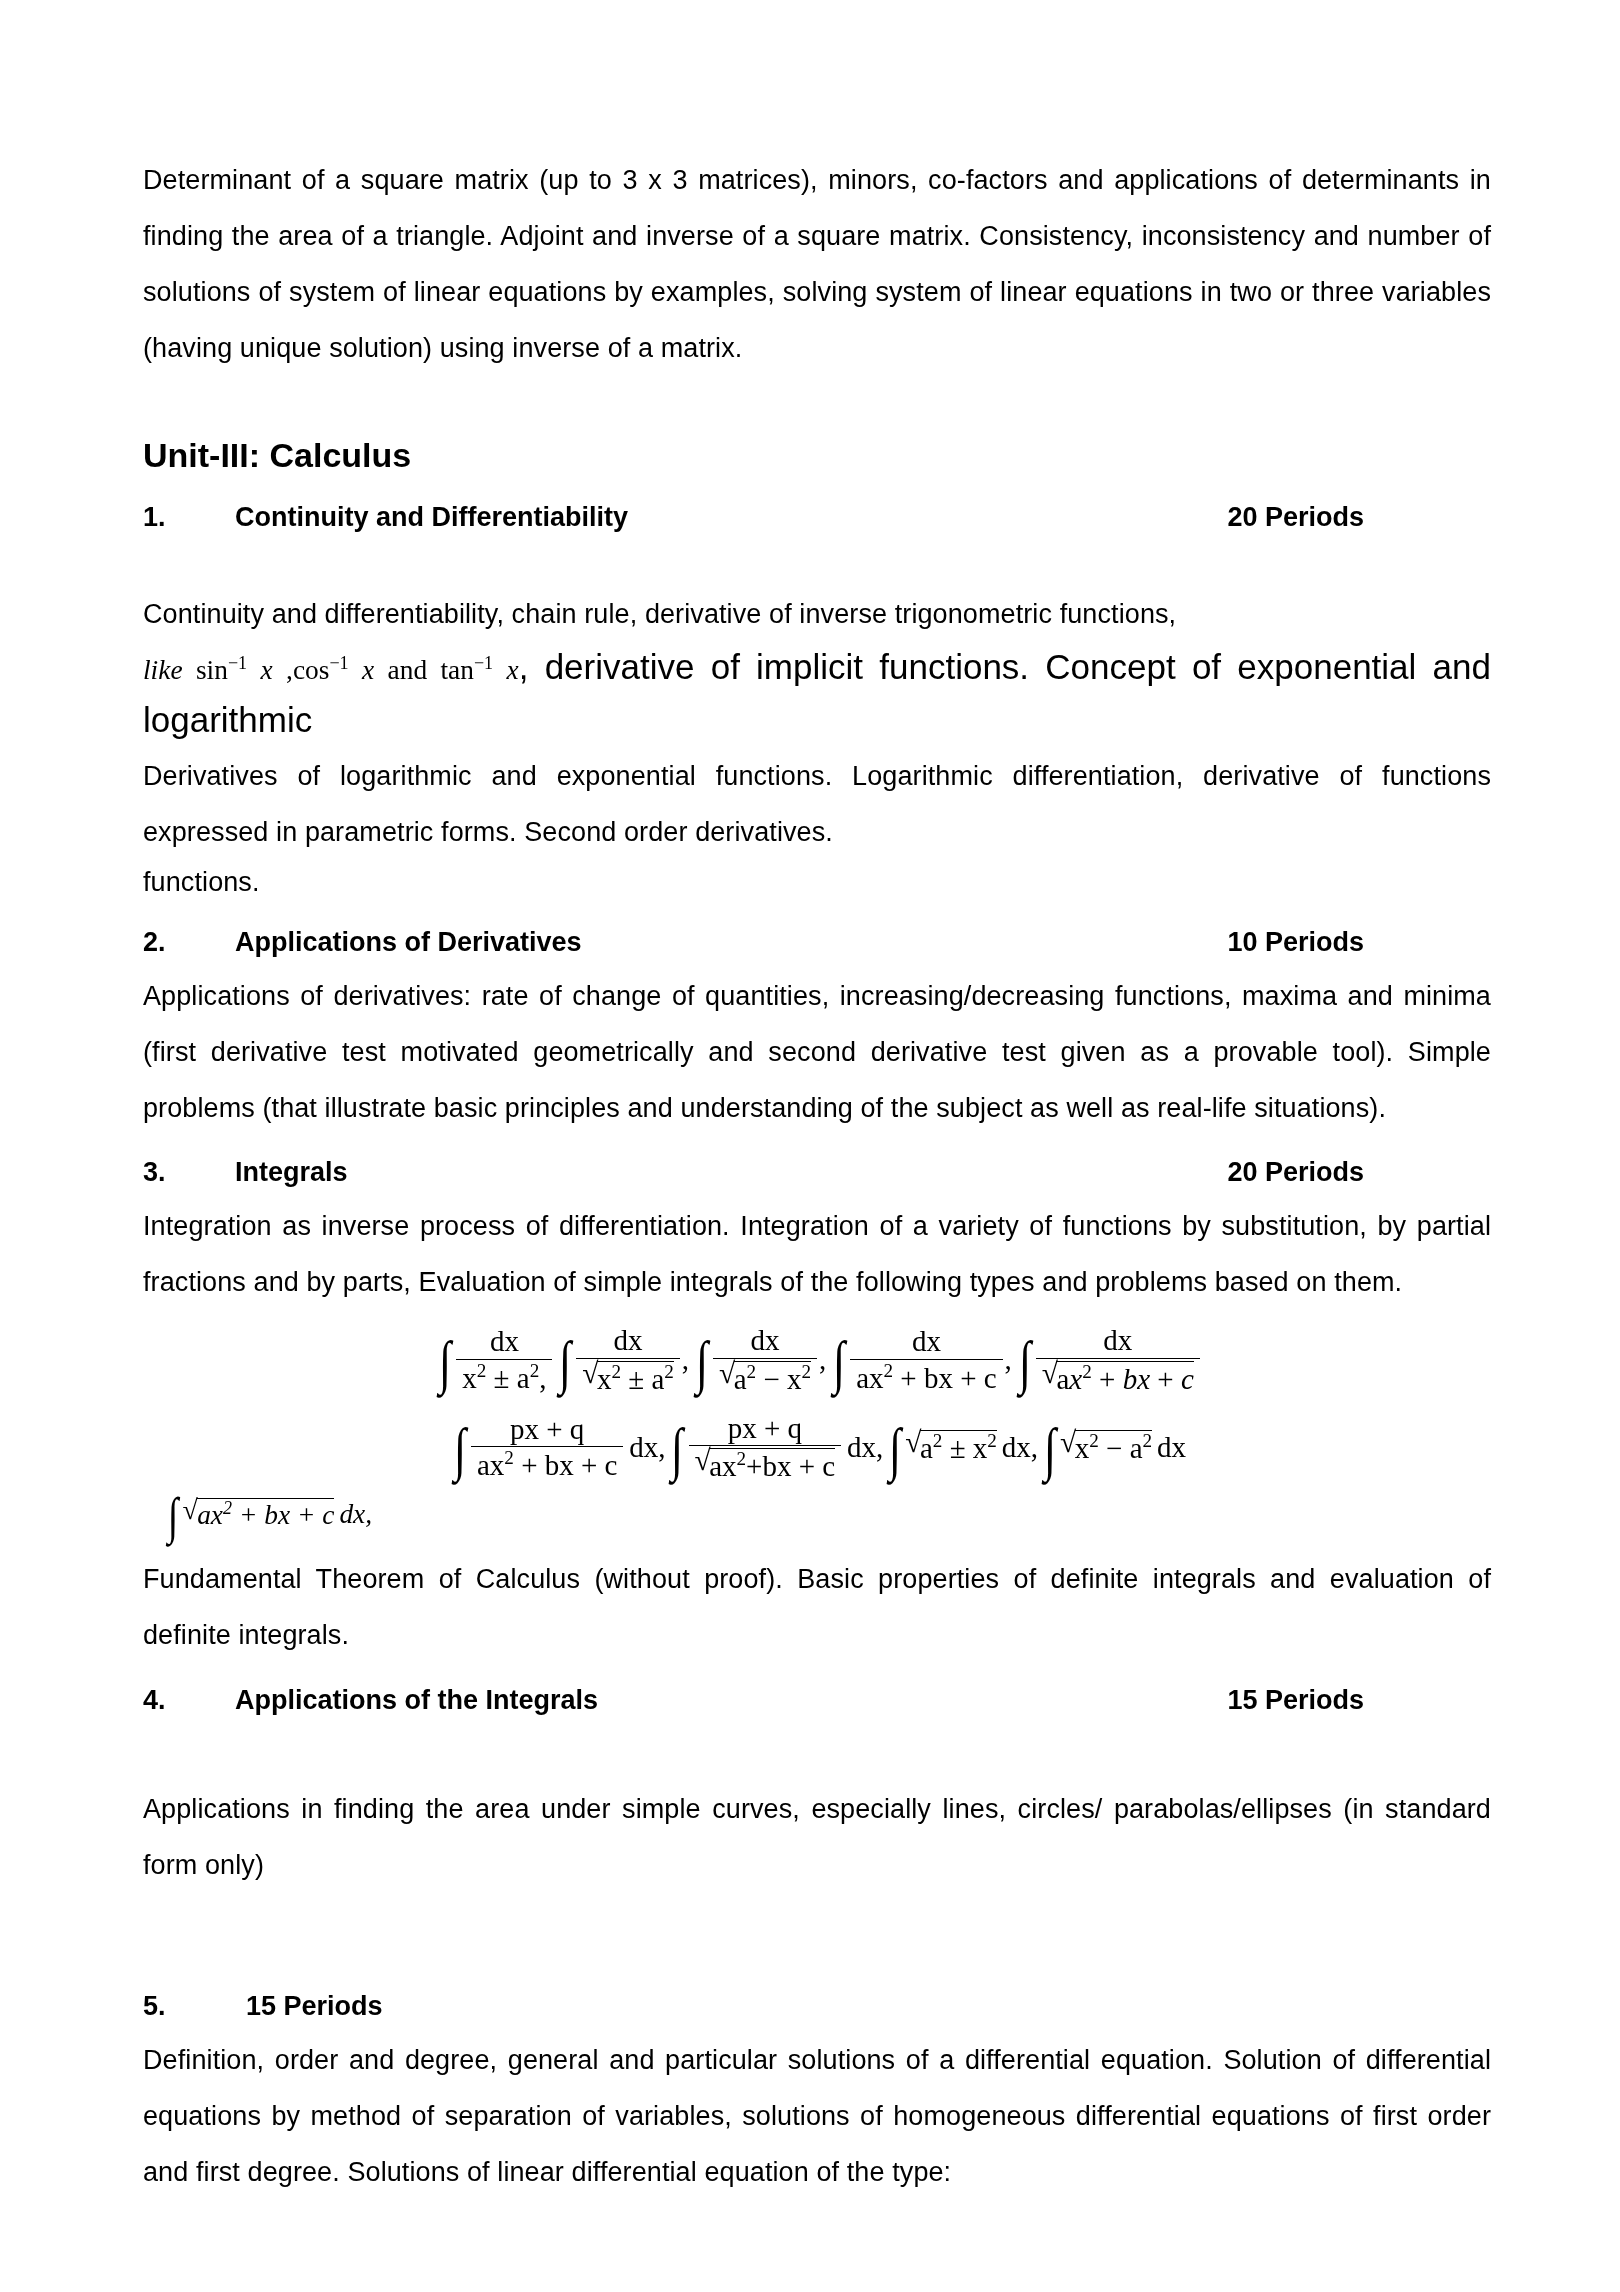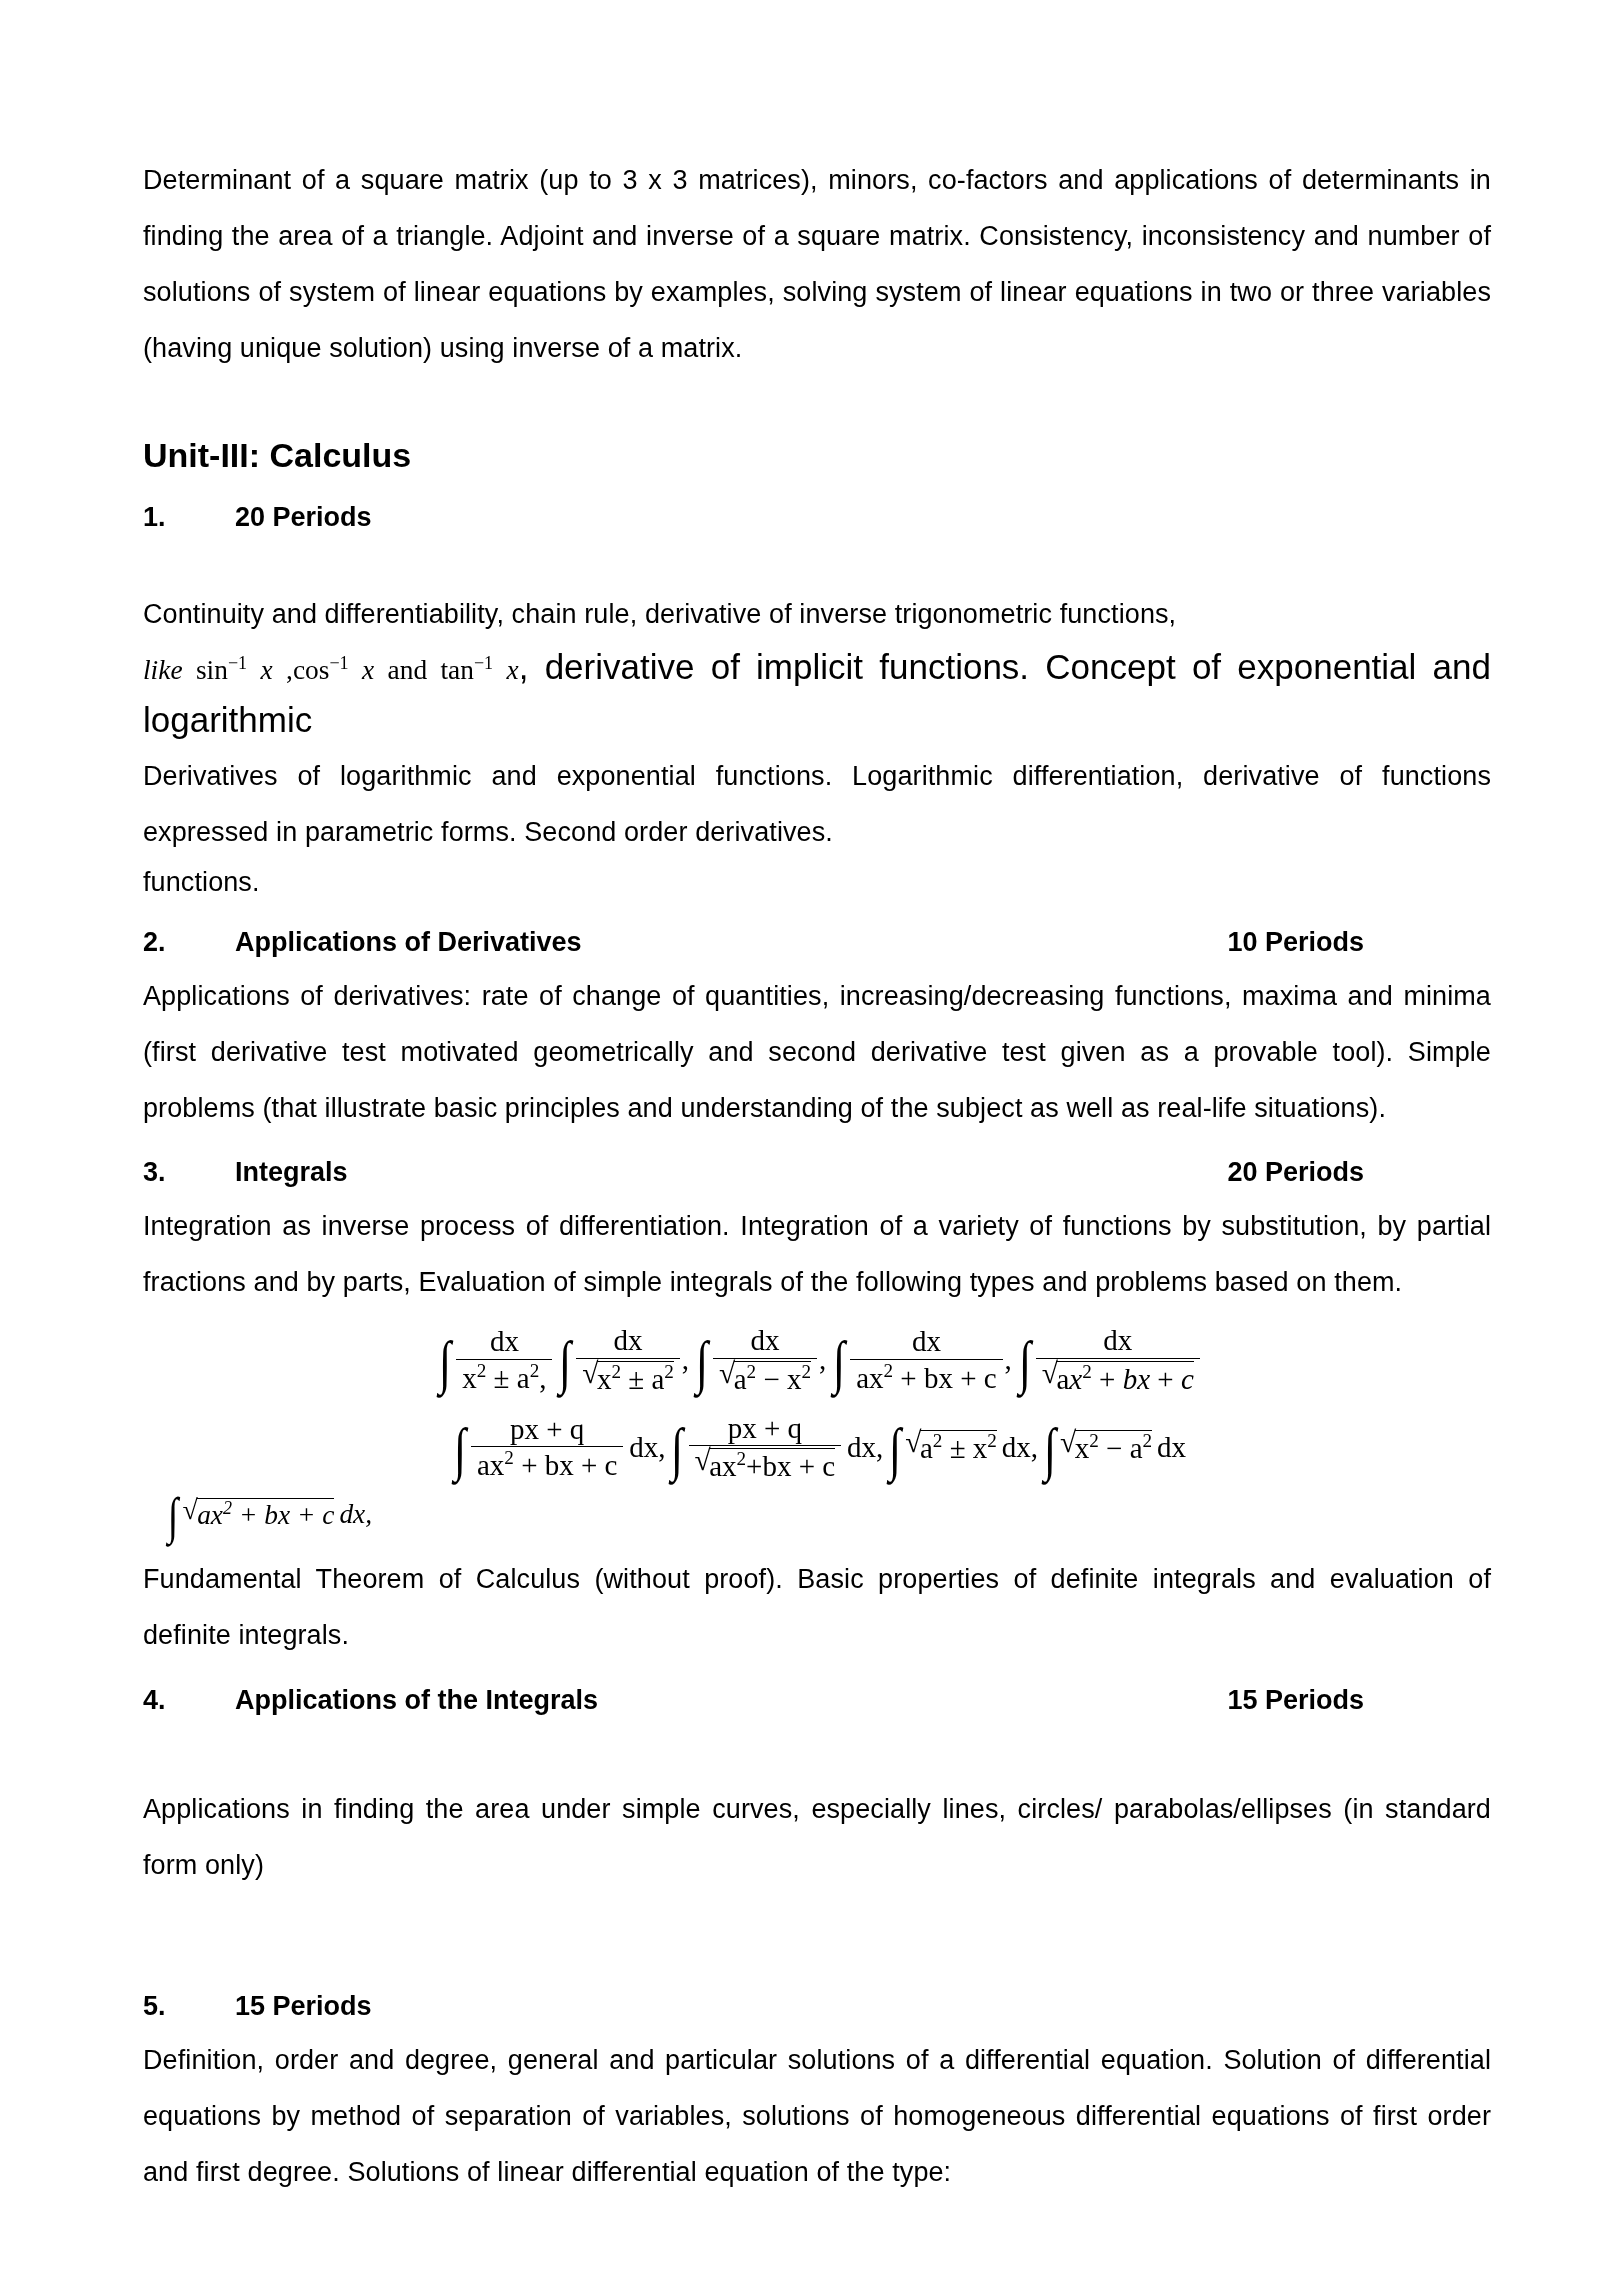--- a/index.html
+++ b/index.html
@@ -60,20 +60,21 @@
     width: 92px;
     flex: 0 0 92px;
   }
   .sec-title {
     flex: 1 1 auto;
   }
   .sec-periods {
     flex: 0 0 auto;
     padding-right: 127px;
     white-space: nowrap;
+    margin-left: 11px;
   }
 
   
   .sp-12 { height: 11.8px; }
   .sp-20 { height: 19.6px; }
   .sp-44 { height: 43px; }
   .sp-56 { height: 55px; }
   .sp-90 { height: 88px; }
 
   
@@ -172,20 +173,21 @@
     <p class="para">Determinant of a square matrix (up to 3 x 3 matrices), minors, co-factors and applications of determinants in finding the area of a triangle. Adjoint and inverse of a square matrix. Consistency, inconsistency and number of solutions of system of linear equations by examples, solving system of linear equations in two or three variables (having unique solution) using inverse of a matrix.</p>
 
     <div class="sp-56"></div>
 
     <div class="unit-head">Unit-III: Calculus</div>
 
     <div class="sp-12"></div>
 
     <div class="sec-row">
       <span class="sec-num">1.</span>
+      <span class="sec-title">Continuity and Differentiability</span>
       <span class="sec-periods">20 Periods</span>
     </div>
 
     <div class="sp-44"></div>
 
     <p class="para">Continuity and differentiability, chain rule, derivative of inverse trigonometric functions,</p>
 
     <div class="mathline">
       <span class="mi">like</span><span class="mu">&nbsp;</span><span class="mu">sin</span><sup class="e">−1</sup><span class="mi">&nbsp;</span><span class="mi">x</span><span class="mu">&nbsp;</span><span class="mu">,</span><span class="mu">cos</span><sup class="e">−1</sup><span class="mi">&nbsp;</span><span class="mi">x</span><span class="mu">&nbsp;</span><span class="mu">and</span><span class="mu">&nbsp;</span><span class="mu">tan</span><sup class="e">−1</sup><span class="mi">&nbsp;</span><span class="mi">x</span><span class="sansrun">, derivative of implicit functions. Concept of exponential and logarithmic</span>
     </div>

